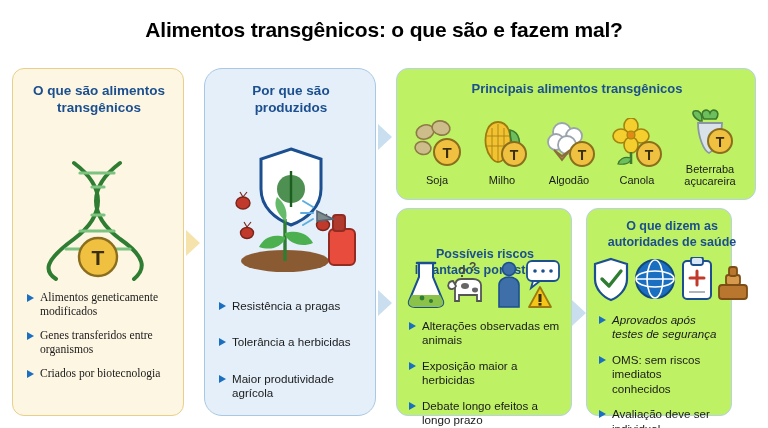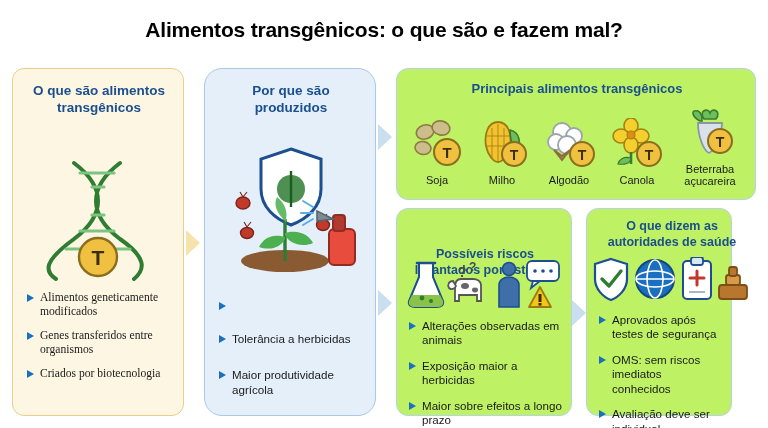--- a/index.html
+++ b/index.html
@@ -201,20 +201,21 @@
             <line x1="102" y1="72" x2="90" y2="72"></line>
             <line x1="102" y1="78" x2="92" y2="84"></line>
           </g>
         </g>
       </svg>
     </div>
 
     <div class="bullets" style="top:230px;">
       <div class="bullet" style="margin-bottom:22px;">
         <span class="tri"></span>
+        <span>Resistência a pragas</span>
       </div>
       <div class="bullet" style="margin-bottom:22px;">
         <span class="tri"></span>
         <span>Tolerância a herbicidas</span>
       </div>
       <div class="bullet">
         <span class="tri"></span>
         <span>Maior produtividade agrícola</span>
       </div>
     </div>
@@ -361,21 +362,21 @@
       <div class="bullet" style="margin-bottom:11px;">
         <span class="tri"></span>
         <span>Alterações observadas em animais</span>
       </div>
       <div class="bullet" style="margin-bottom:11px;">
         <span class="tri"></span>
         <span>Exposição maior a herbicidas</span>
       </div>
       <div class="bullet">
         <span class="tri"></span>
-        <span>Maior sobre efeitos a longo prazo</span>
+        <span>Debate longo efeitos a longo prazo</span>
       </div>
     </div>
   </div>
 
   <div class="arrow-connector blue" style="left:572px; top:300px;"></div>
 
   <div class="card card-lightblue" style="left:586px; top:208px; width:146px; height:208px;">
 
     <div class="card-head" style="position:absolute; left:8px; top:10px; width:154px; font-size:12.5px;">O que dizem as autoridades de saúde</div>
 
@@ -406,26 +407,26 @@
 
         <g>
           <rect x="126" y="28" width="28" height="14" rx="3" fill="#b8762f" stroke="#7d4d16" stroke-width="1.8"></rect>
           <rect x="133" y="18" width="14" height="10" rx="2.5" fill="#d79a4d" stroke="#7d4d16" stroke-width="1.8"></rect>
           <rect x="136" y="10" width="8" height="9" rx="2.5" fill="#b8762f" stroke="#7d4d16" stroke-width="1.8"></rect>
         </g>
       </svg>
     </div>
 
     <div class="bullets" style="top:104px; left:12px; right:8px;">
+      <div class="bullet" style="margin-bottom:11px;font-style:italic;">
+        <span class="tri"></span>
+        <span>Aprovados após testes de segurança</span>
+      </div>
       <div class="bullet" style="margin-bottom:11px;">
         <span class="tri"></span>
-        <span>Aprovados após testes de segurança</span>
-      </div>
-      <div class="bullet" style="margin-bottom:11px;">
-        <span class="tri"></span>
         <span>OMS: sem riscos imediatos conhecidos</span>
       </div>
       <div class="bullet">
         <span class="tri"></span>
         <span>Avaliação deve ser individual</span>
       </div>
     </div>
   </div>
 
 </div>

